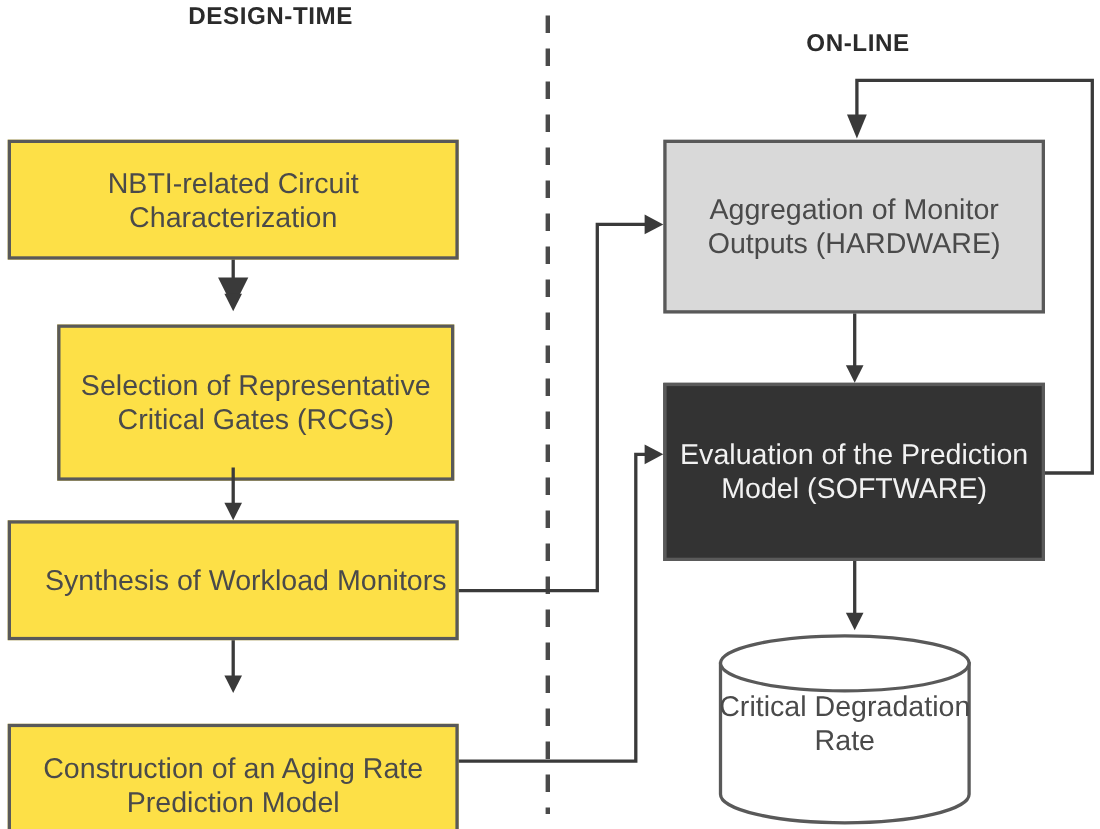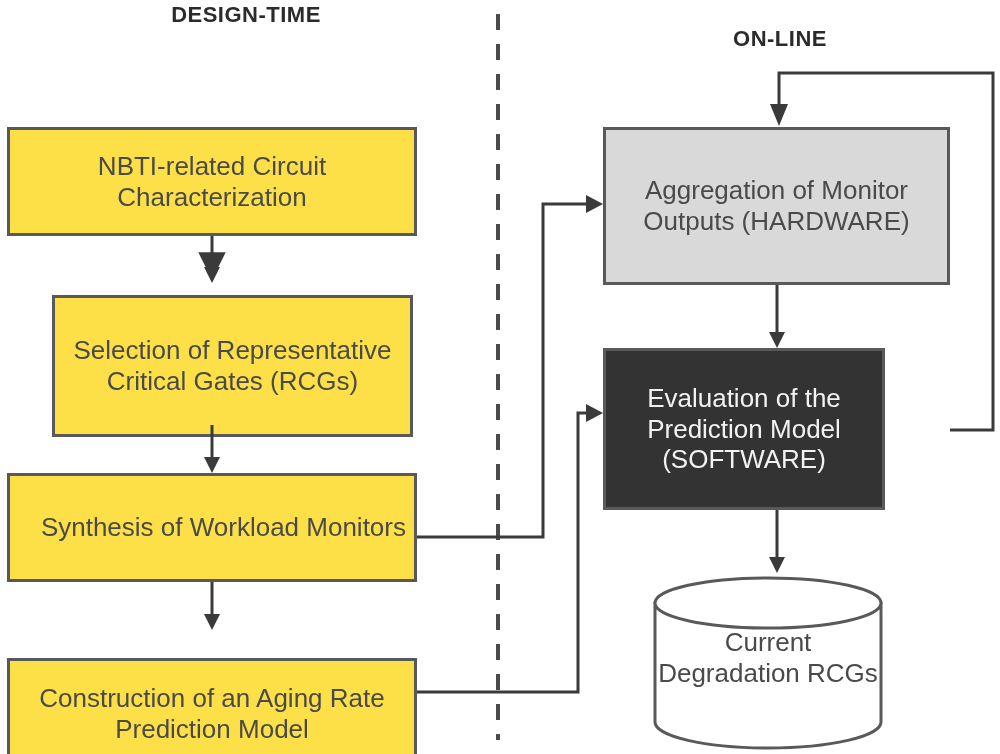--- a/index.html
+++ b/index.html
@@ -110,30 +110,30 @@
   </div>
 
   <div class="node white" style="left:7px; top:658px; width:410px; height:112px;">
     <span class="node-label">Construction of an Aging Rate Prediction Model</span>
   </div>
 
   <div class="node gray" style="left:603px; top:127px; width:347px; height:158px;">
     <span class="node-label">Aggregation of Monitor Outputs (HARDWARE)</span>
   </div>
 
-  <div class="node dark" style="left:603px; top:348px; width:282px; height:162px;">
+  <div class="node dark" style="left:603px; top:348px; width:347px; height:162px;">
     <span class="node-label">Evaluation of the Prediction Model (SOFTWARE)</span>
   </div>
 
   <div class="cylinder" style="left:652px; top:575px; width:232px; height:175px;">
     <svg width="232" height="175" viewBox="0 0 232 175">
       <path d="M 3 28 L 3 147 A 113 26 0 0 0 229 147 L 229 28 Z" fill="#ffffff" stroke="#595959" stroke-width="3"></path>
       <ellipse cx="116" cy="28" rx="113" ry="25" fill="#ffffff" stroke="#595959" stroke-width="3"></ellipse>
     </svg>
-    <div class="cyl-label">Current Degradation RCGs</div>
+    <div class="cyl-label">Critical Degradation Rate</div>
   </div>
 
   <svg class="overlay">
     <defs>
       <marker id="arrowDown" viewBox="0 0 12 12" refX="6" refY="10" markerWidth="12" markerHeight="12" orient="auto-start-reverse">
         <path d="M 1 1 L 11 1 L 6 11 Z" fill="#3a3a3a"></path>
       </marker>
       <marker id="arrowHead" viewBox="0 0 12 12" refX="10" refY="6" markerWidth="11" markerHeight="11" orient="auto">
         <path d="M 1 1 L 11 6 L 1 11 Z" fill="#3a3a3a"></path>
       </marker>

